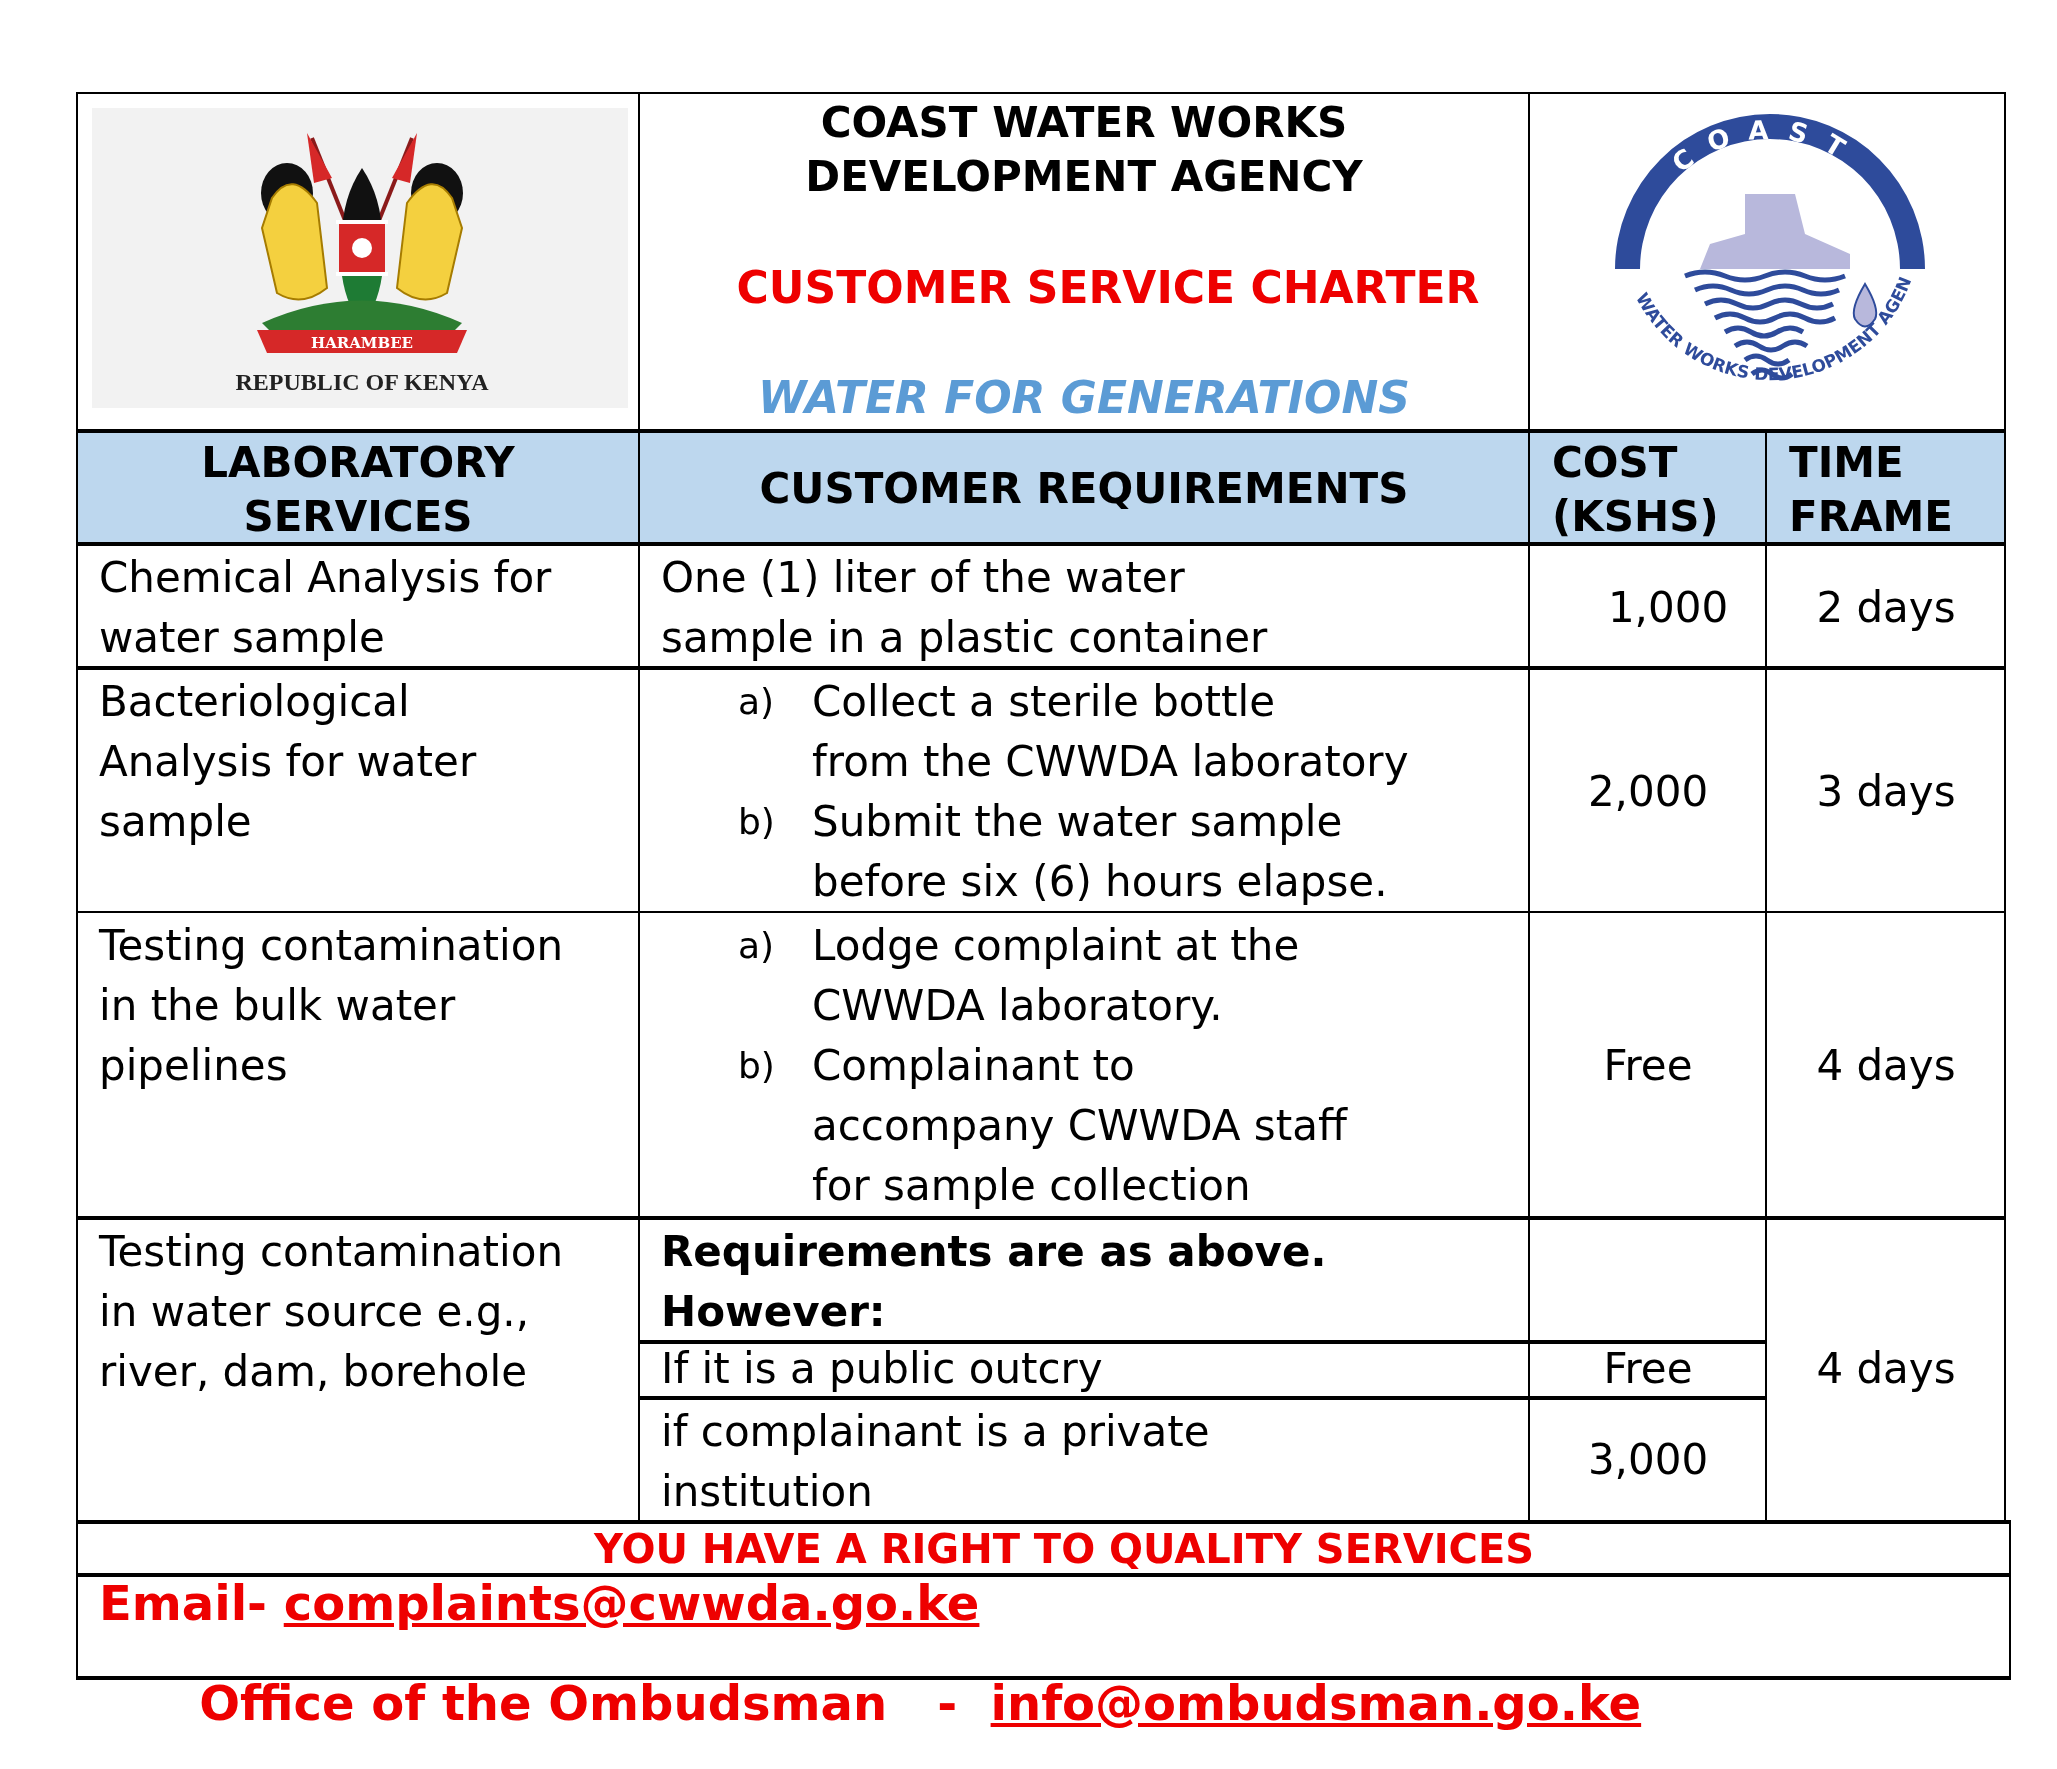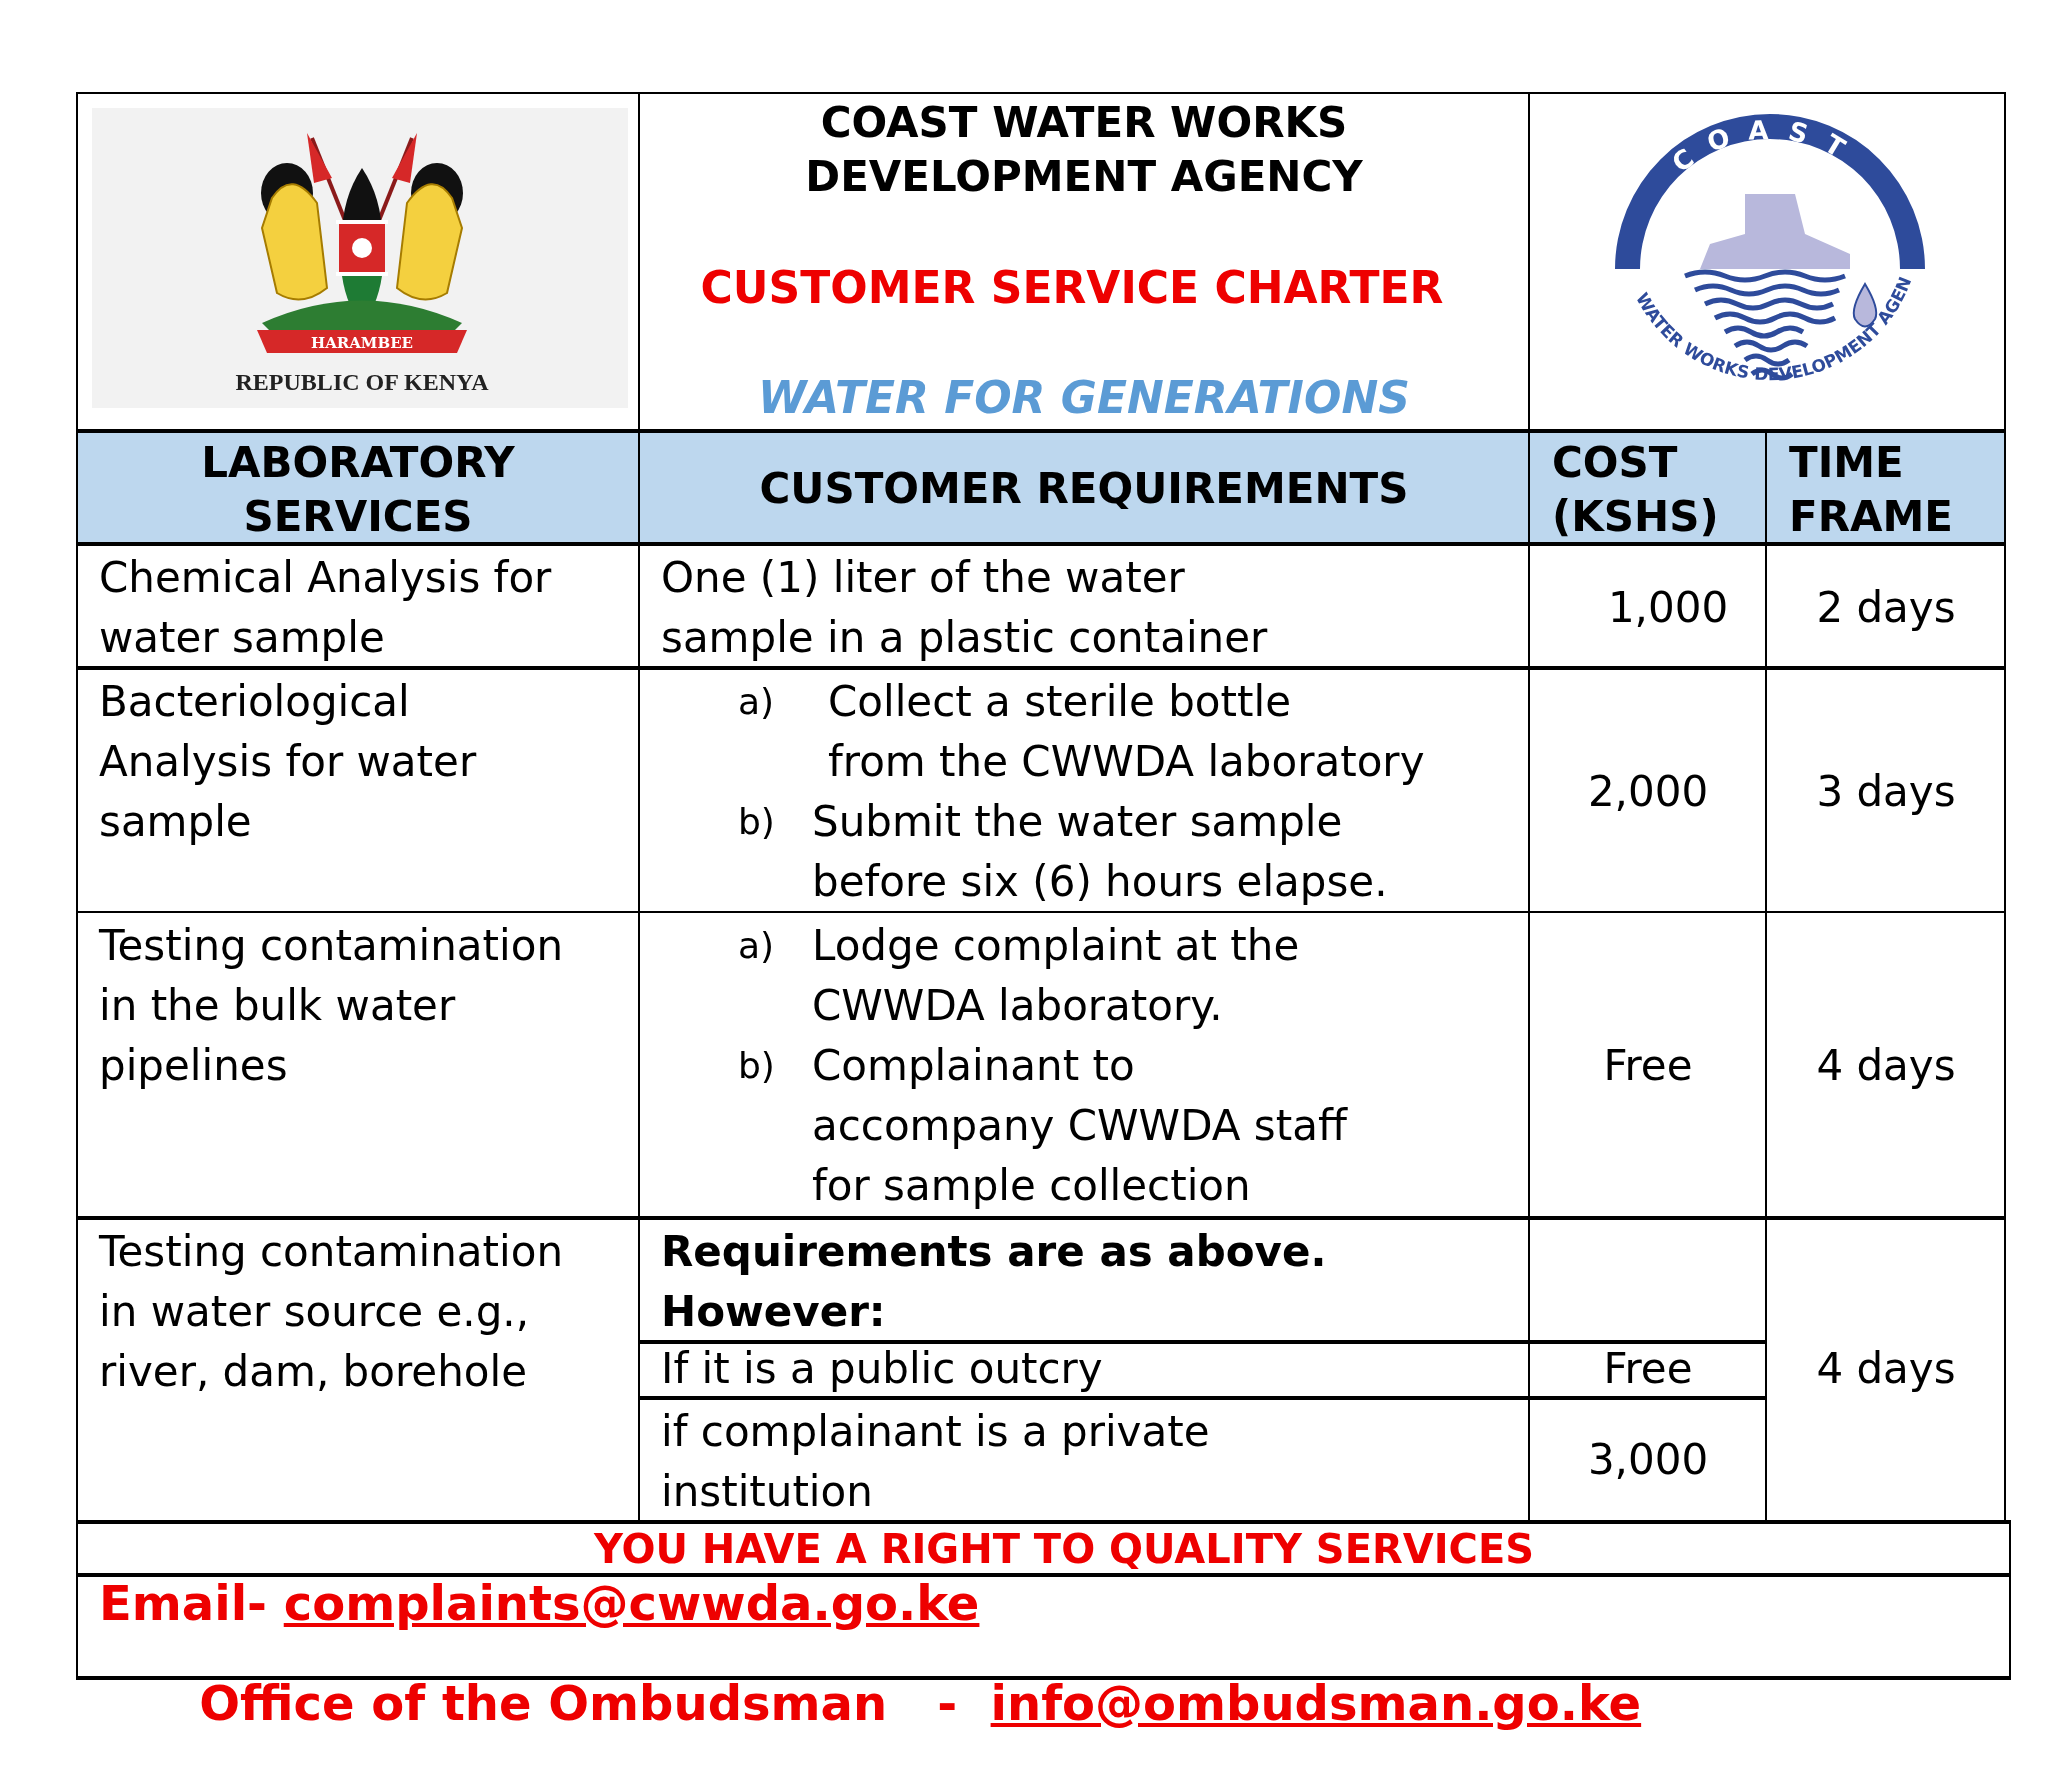--- a/index.html
+++ b/index.html
@@ -72,21 +72,21 @@
       <path d="M165 222 L375 222 L365 245 L175 245 Z" fill="#d62828"></path>
       <text x="270" y="240" text-anchor="middle" font-family="'DejaVu Serif', serif" font-size="15" fill="#fff" font-weight="bold">HARAMBEE</text>
       <text x="270" y="282" text-anchor="middle" font-family="'Liberation Serif', serif" font-size="24" font-weight="bold" fill="#222">REPUBLIC OF KENYA</text>
     </svg>
   </div>
 
   <div class="abs title-black" style="left:640px; top:96px; width:888px;">
     <div>COAST WATER WORKS</div>
     <div>DEVELOPMENT AGENCY</div>
   </div>
-  <div class="abs title-red" style="left:628px; top:262px; width:888px;">CUSTOMER SERVICE CHARTER</div>
+  <div class="abs title-red" style="left:664px; top:262px; width:888px;">CUSTOMER SERVICE CHARTER</div>
   <div class="abs title-blue" style="left:640px; top:372px; width:888px;">WATER FOR GENERATIONS</div>
 
   <div class="abs" style="left:1530px; top:94px; width:474px; height:334px;">
     <svg width="474" height="334" viewBox="0 0 474 334">
       <defs>
         <path id="arcTop" d="M110 175 A130 130 0 0 1 370 175"></path>
         <path id="arcBottom" d="M100 190 A150 150 0 0 0 380 190"></path>
       </defs>
       <path d="M85 175 A155 155 0 0 1 395 175 L370 175 A130 130 0 0 0 110 175 Z" fill="#2e4b9b"></path>
       <text font-family="'DejaVu Sans', sans-serif" font-size="26" font-weight="bold" fill="#fff" letter-spacing="18">
@@ -135,21 +135,21 @@
   <div class="abs cell center" style="left:1530px; top:578px; width:236px;margin-left:20px;">1,000</div>
   <div class="abs cell center" style="left:1767px; top:578px; width:238px;">2 days</div>
 
   <div class="abs cell" style="left:99px; top:672px; width:535px;">
     <div>Bacteriological</div>
     <div>Analysis for water</div>
     <div>sample</div>
   </div>
   <div class="abs" style="left:640px; top:672px; width:888px; height:240px;">
     <span class="marker" style="left:98px; top:0;">a)</span>
-    <div class="list-item" style="left:172px; top:0;margin-left:16px;">
+    <div class="list-item" style="left:172px; top:0;">
       <div>Collect a sterile bottle</div>
       <div>from the CWWDA laboratory</div>
     </div>
     <span class="marker" style="left:98px; top:120px;">b)</span>
     <div class="list-item" style="left:172px; top:120px;">
       <div>Submit the water sample</div>
       <div>before six (6) hours elapse.</div>
     </div>
   </div>
   <div class="abs cell center" style="left:1530px; top:762px; width:236px;">2,000</div>

